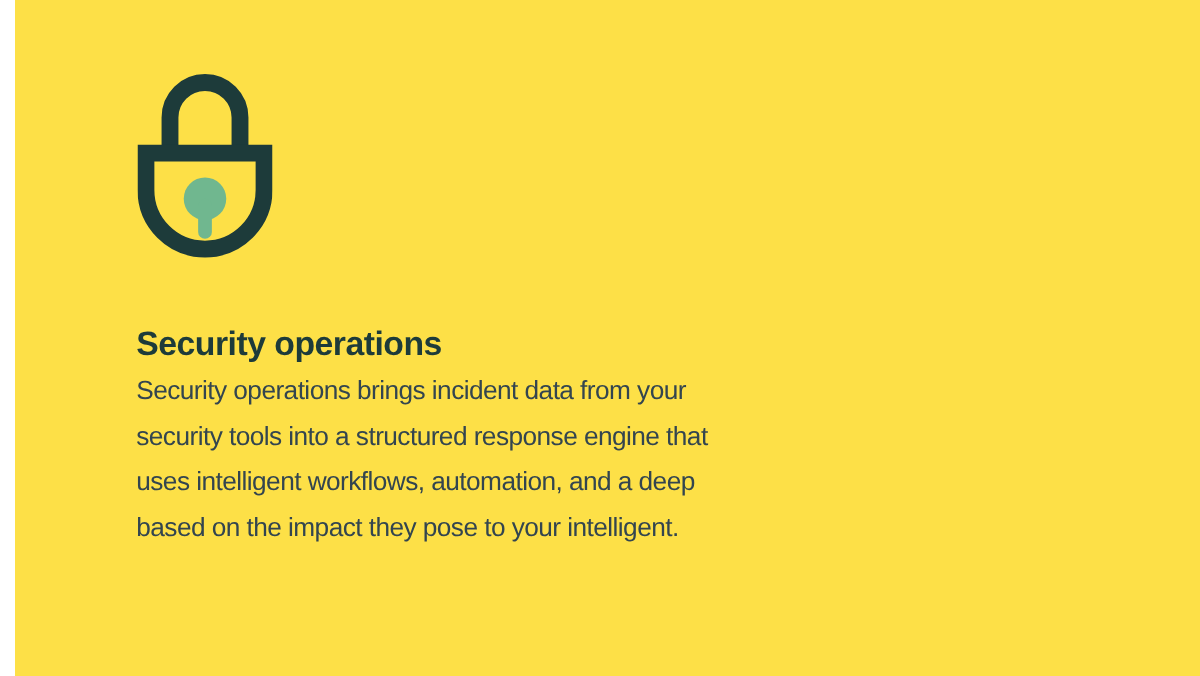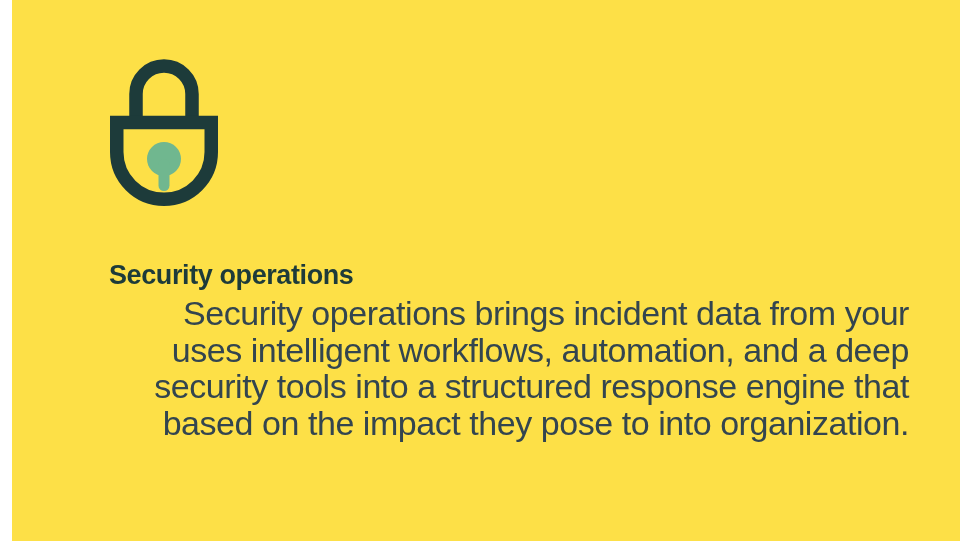--- a/index.html
+++ b/index.html
@@ -37,26 +37,25 @@
     font-size: 27px;
     font-weight: bold;
     color: #1d3b3a;
     letter-spacing: -0.4px;
     line-height: 34px;
     margin: 0 0 3px 0;
     white-space: nowrap;
   }
   #body-copy {
     margin: 0;
-    font-size: 34px;
+    font-size: 21px;
     font-weight: 300;
     color: #33454f;
     line-height: 36.5px;
     letter-spacing: -0.45px;
-    text-align: right;
   }
   #body-copy .ln {
     display: block;
     white-space: nowrap;
   }
 </style>
 </head>
 <body>
 
 <div id="slide">
@@ -67,19 +66,19 @@
       <path d="M 6.75 66.5 L 101.25 66.5 L 101.25 96 A 47.25 47.25 0 0 1 6.75 96 Z" fill="none" stroke="#1d3b3a" stroke-width="13.5" stroke-linejoin="miter"></path>
       <circle cx="54" cy="103" r="17" fill="#70b78f"></circle>
       <rect x="48.5" y="103" width="11" height="32" rx="5.5" fill="#70b78f"></rect>
     </svg>
   </div>
 
   <div id="text-block">
     <div id="heading">Security operations</div>
     <div id="body-copy">
       <span class="ln">Security operations brings incident data from your</span>
+      <span class="ln">security tools into a structured response engine that</span>
       <span class="ln">uses intelligent workflows, automation, and a deep</span>
-      <span class="ln">security tools into a structured response engine that</span>
-      <span class="ln">based on the impact they pose to into organization.</span>
+      <span class="ln">based on the impact they pose to your intelligent.</span>
     </div>
   </div>
 
 </div>
 
 </body></html>

